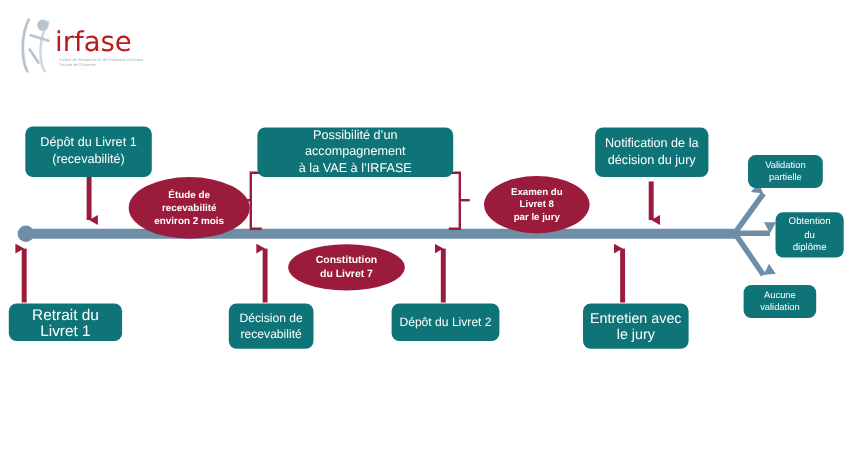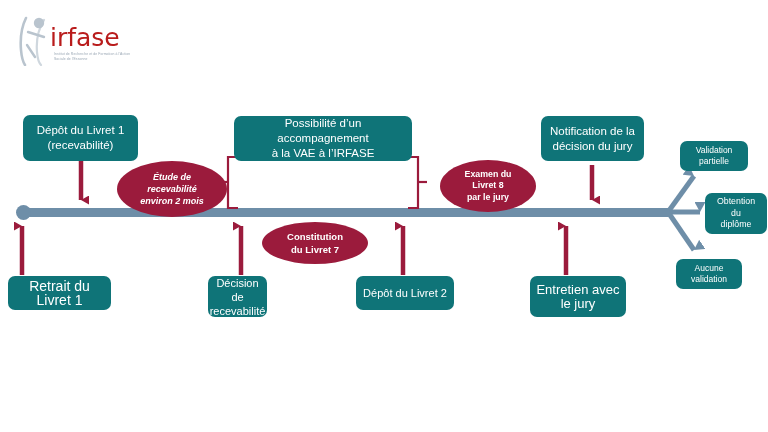--- a/index.html
+++ b/index.html
@@ -208,35 +208,35 @@
 
   <div class="tbox" style="left:234px; top:116px; width:178px; height:45px; font-size:11.5px; line-height:15px;">
     <span>Possibilité d’un accompagnement
 à la VAE à l’IRFASE</span>
   </div>
 
   <div class="tbox" style="left:8px;   top:276px; width:103px; height:34px; font-size:14px; line-height:14px;">
     <span>Retrait du Livret 1</span>
   </div>
 
-  <div class="tbox" style="left:208px; top:276px; width:59px;  height:41px; font-size:11px; line-height:14px;">
+  <div class="tbox" style="left:208px; top:276px; width:77px;  height:41px; font-size:11px; line-height:14px;">
     <span>Décision de
 recevabilité</span>
   </div>
 
   <div class="tbox" style="left:356px; top:276px; width:98px;  height:34px; font-size:11px; line-height:14px;text-align:right;">
     <span>Dépôt du Livret 2</span>
   </div>
 
   <div class="tbox" style="left:530px; top:276px; width:96px;  height:41px; font-size:13px; line-height:14px;">
     <span>Entretien avec
 le jury</span>
   </div>
 
-  <div class="mell" style="left:117px; top:161px; width:110px; height:56px; font-size:9px; line-height:12px;font-style:italic;">
+  <div class="mell" style="left:117px; top:161px; width:110px; height:56px; font-size:9px; line-height:12px;">
     <span>Étude de
 recevabilité
 environ 2 mois</span>
   </div>
 
   <div class="mell" style="left:262px; top:222px; width:106px; height:42px; font-size:9.5px; line-height:13px;">
     <span>Constitution
 du Livret 7</span>
   </div>
 

